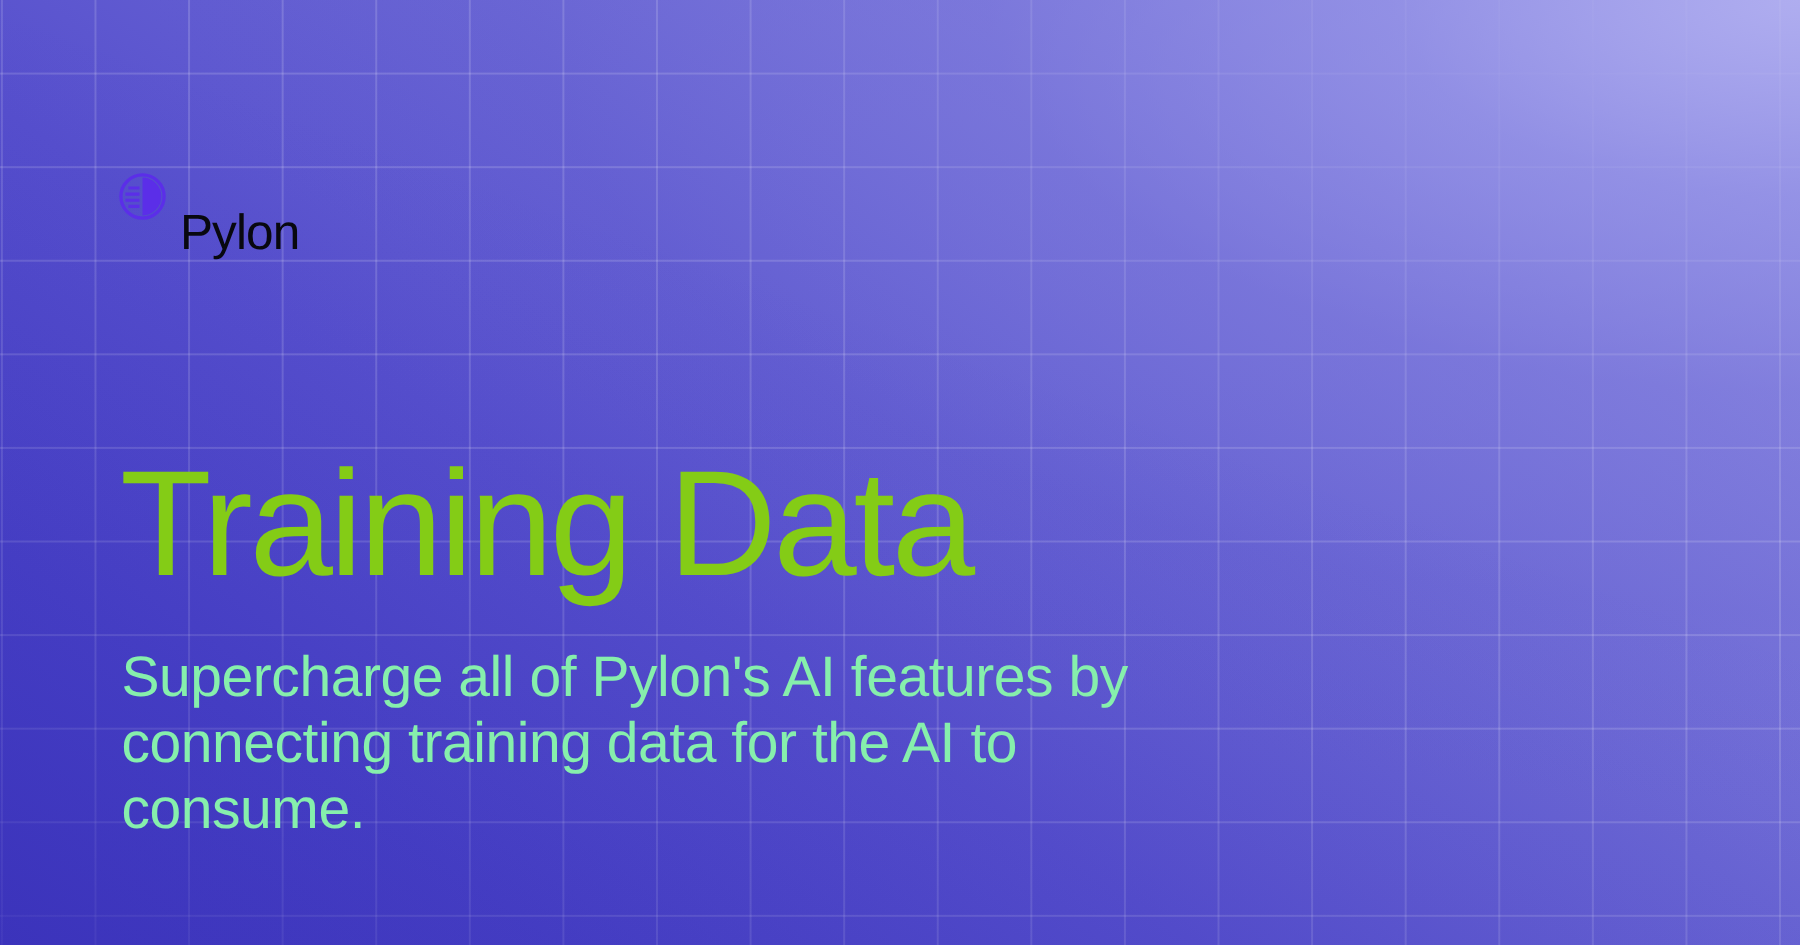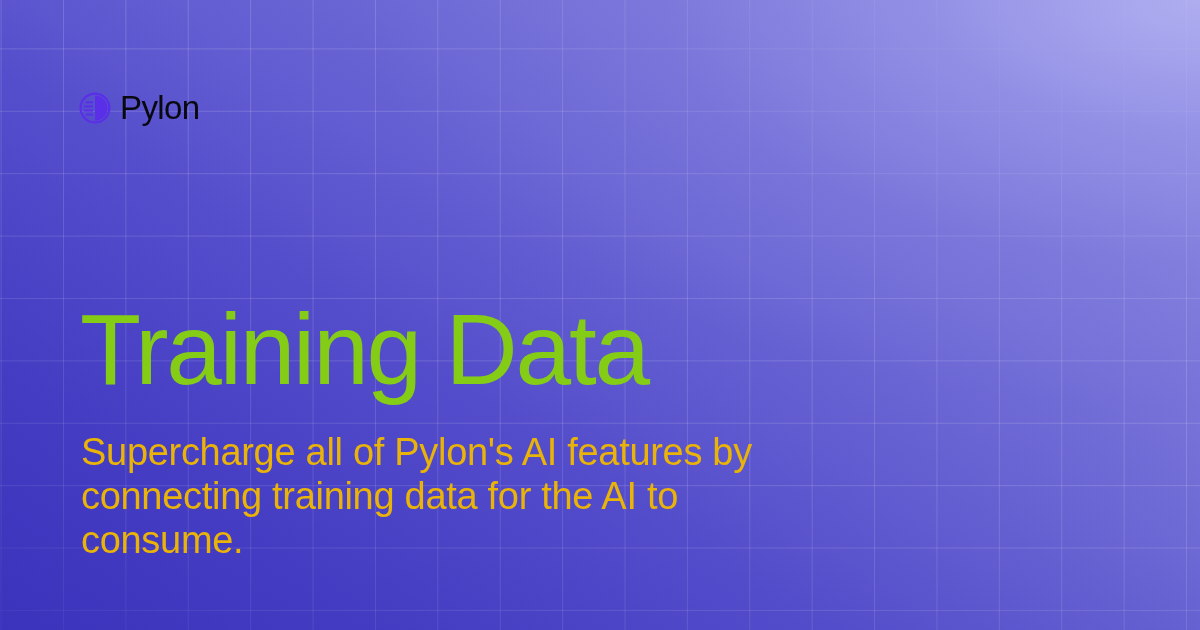--- a/index.html
+++ b/index.html
@@ -89,20 +89,21 @@
     display: block;
     flex: 0 0 auto;
   }
   .brand-name {
     font-size: 33px;
     line-height: 1;
     font-weight: 500;
     letter-spacing: -0.6px;
     color: #08080f;
     white-space: nowrap;
+    margin-top: 47px;
   }
 
   
   .headline {
     position: absolute;
     left: 80px;
     top: 299px;
     margin: 0;
     font-size: 100px;
     line-height: 1;
@@ -114,21 +115,21 @@
   .subtitle {
     position: absolute;
     left: 81px;
     top: 430px;
     margin: 0;
     width: 730px;
     font-size: 38px;
     line-height: 44px;
     font-weight: 400;
     letter-spacing: -0.3px;
-    color: #eab308;
+    color: #86efac;
   }
 </style>
 </head>
 <body>
 
 <div id="card">
 
   <div class="bg-base"></div>
   <div class="bg-glow"></div>
   <div class="bg-grid"></div>

